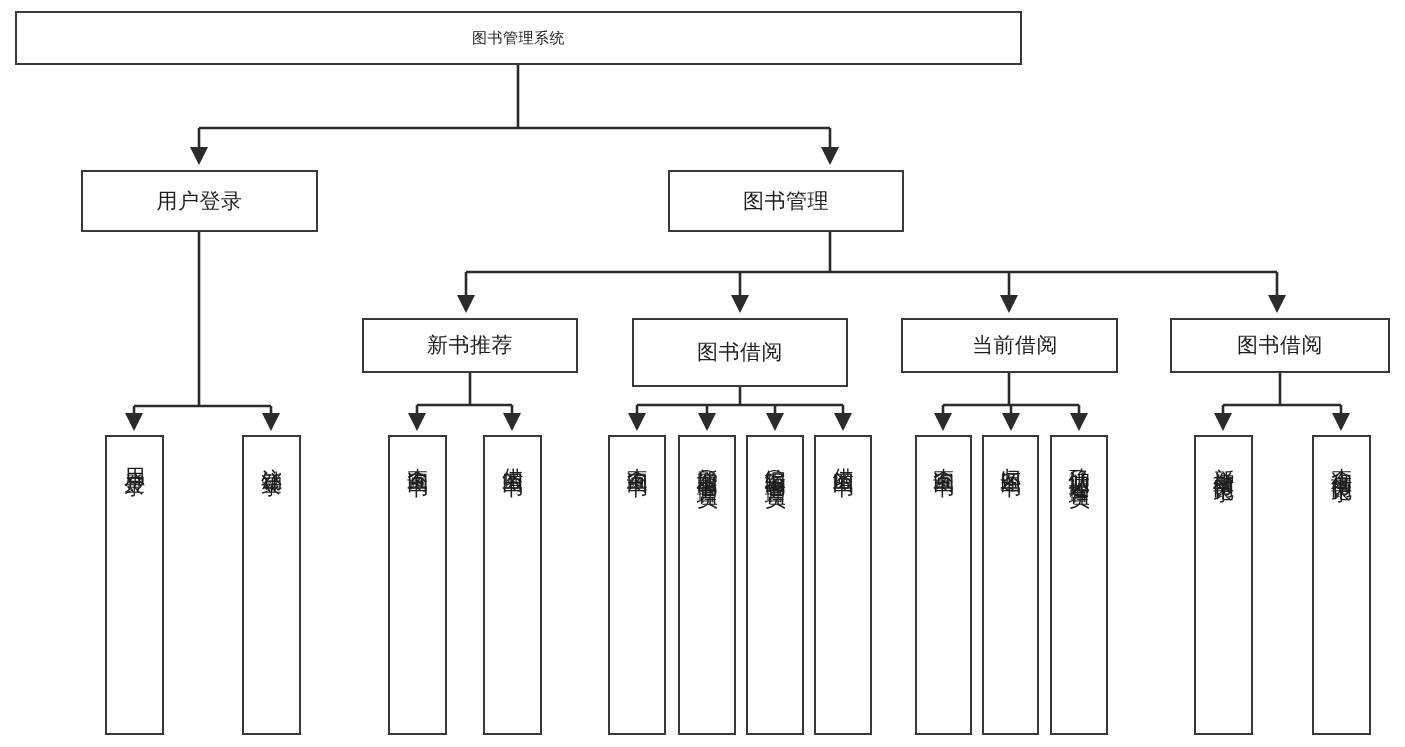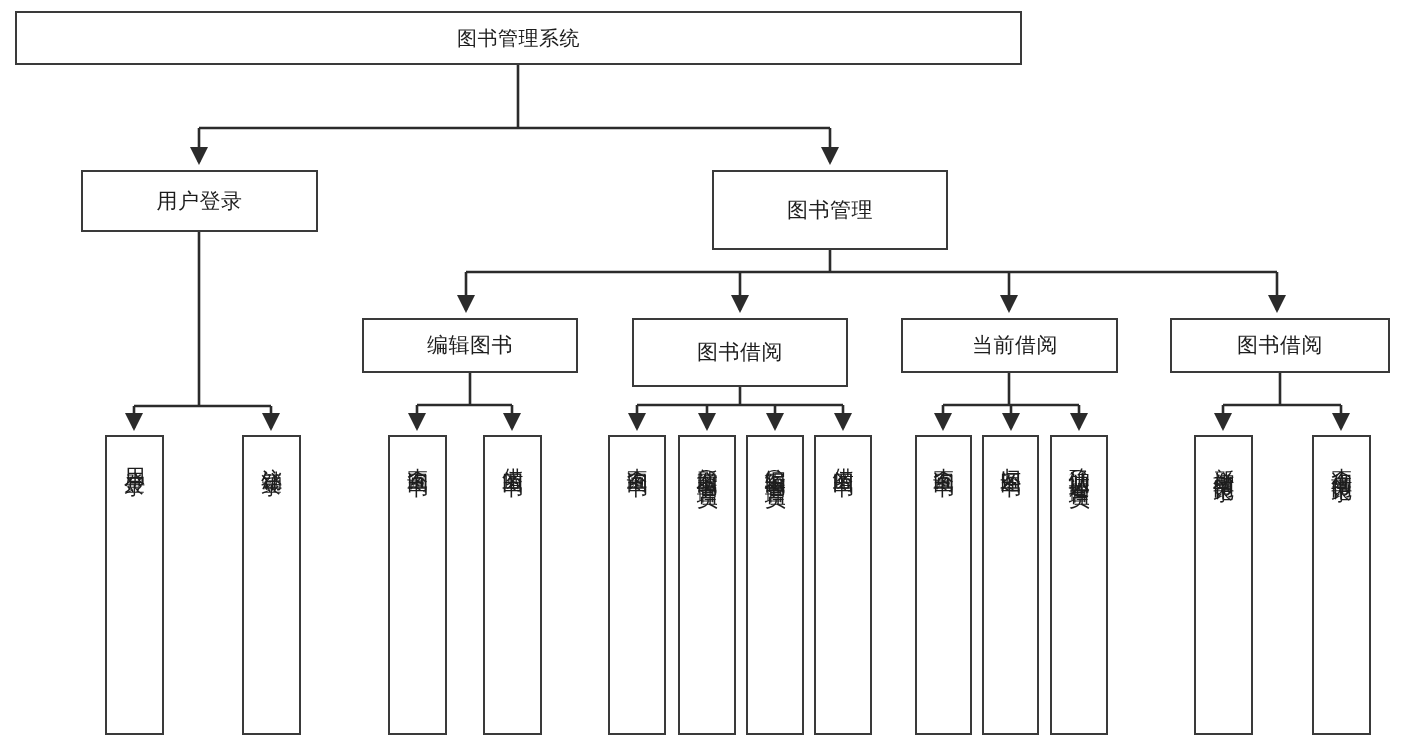--- a/index.html
+++ b/index.html
@@ -21,21 +21,21 @@
     justify-content:center;
     text-align:center;
     color:#1d1d1d;
   }
   .node .label{
     font-size:21px;
     letter-spacing:0.5px;
     line-height:1.15;
     white-space:nowrap;
   }
-  .node.root .label{font-size:20px;}
+  .node.root .label{font-size:15px;}
   .node.leaf{
     align-items:flex-start;
     justify-content:center;
     padding-top:14px;
   }
   .node.leaf .label{
     writing-mode:vertical-rl;
     text-orientation:upright;
     font-size:21px;
     line-height:1.26;
@@ -108,26 +108,26 @@
     </g>
   </svg>
 
   <div class="node root" style="left:15px;top:11px;width:1007px;height:54px;">
     <span class="label">图书管理系统</span>
   </div>
 
   <div class="node" style="left:81px;top:170px;width:237px;height:62px;">
     <span class="label">用户登录</span>
   </div>
-  <div class="node" style="left:712px;top:170px;width:236px;height:80px;text-align:center;">
+  <div class="node" style="left:668px;top:170px;width:236px;height:62px;text-align:center;">
     <span class="label">图书管理</span>
   </div>
 
   <div class="node" style="left:362px;top:318px;width:216px;height:55px;">
-    <span class="label">编辑图书</span>
+    <span class="label">新书推荐</span>
   </div>
   <div class="node" style="left:632px;top:318px;width:216px;height:69px;">
     <span class="label">图书借阅</span>
   </div>
   <div class="node" style="left:901px;top:318px;width:217px;height:55px;padding-left:11px;">
     <span class="label">当前借阅</span>
   </div>
   <div class="node" style="left:1170px;top:318px;width:220px;height:55px;">
     <span class="label">图书借阅</span>
   </div>

